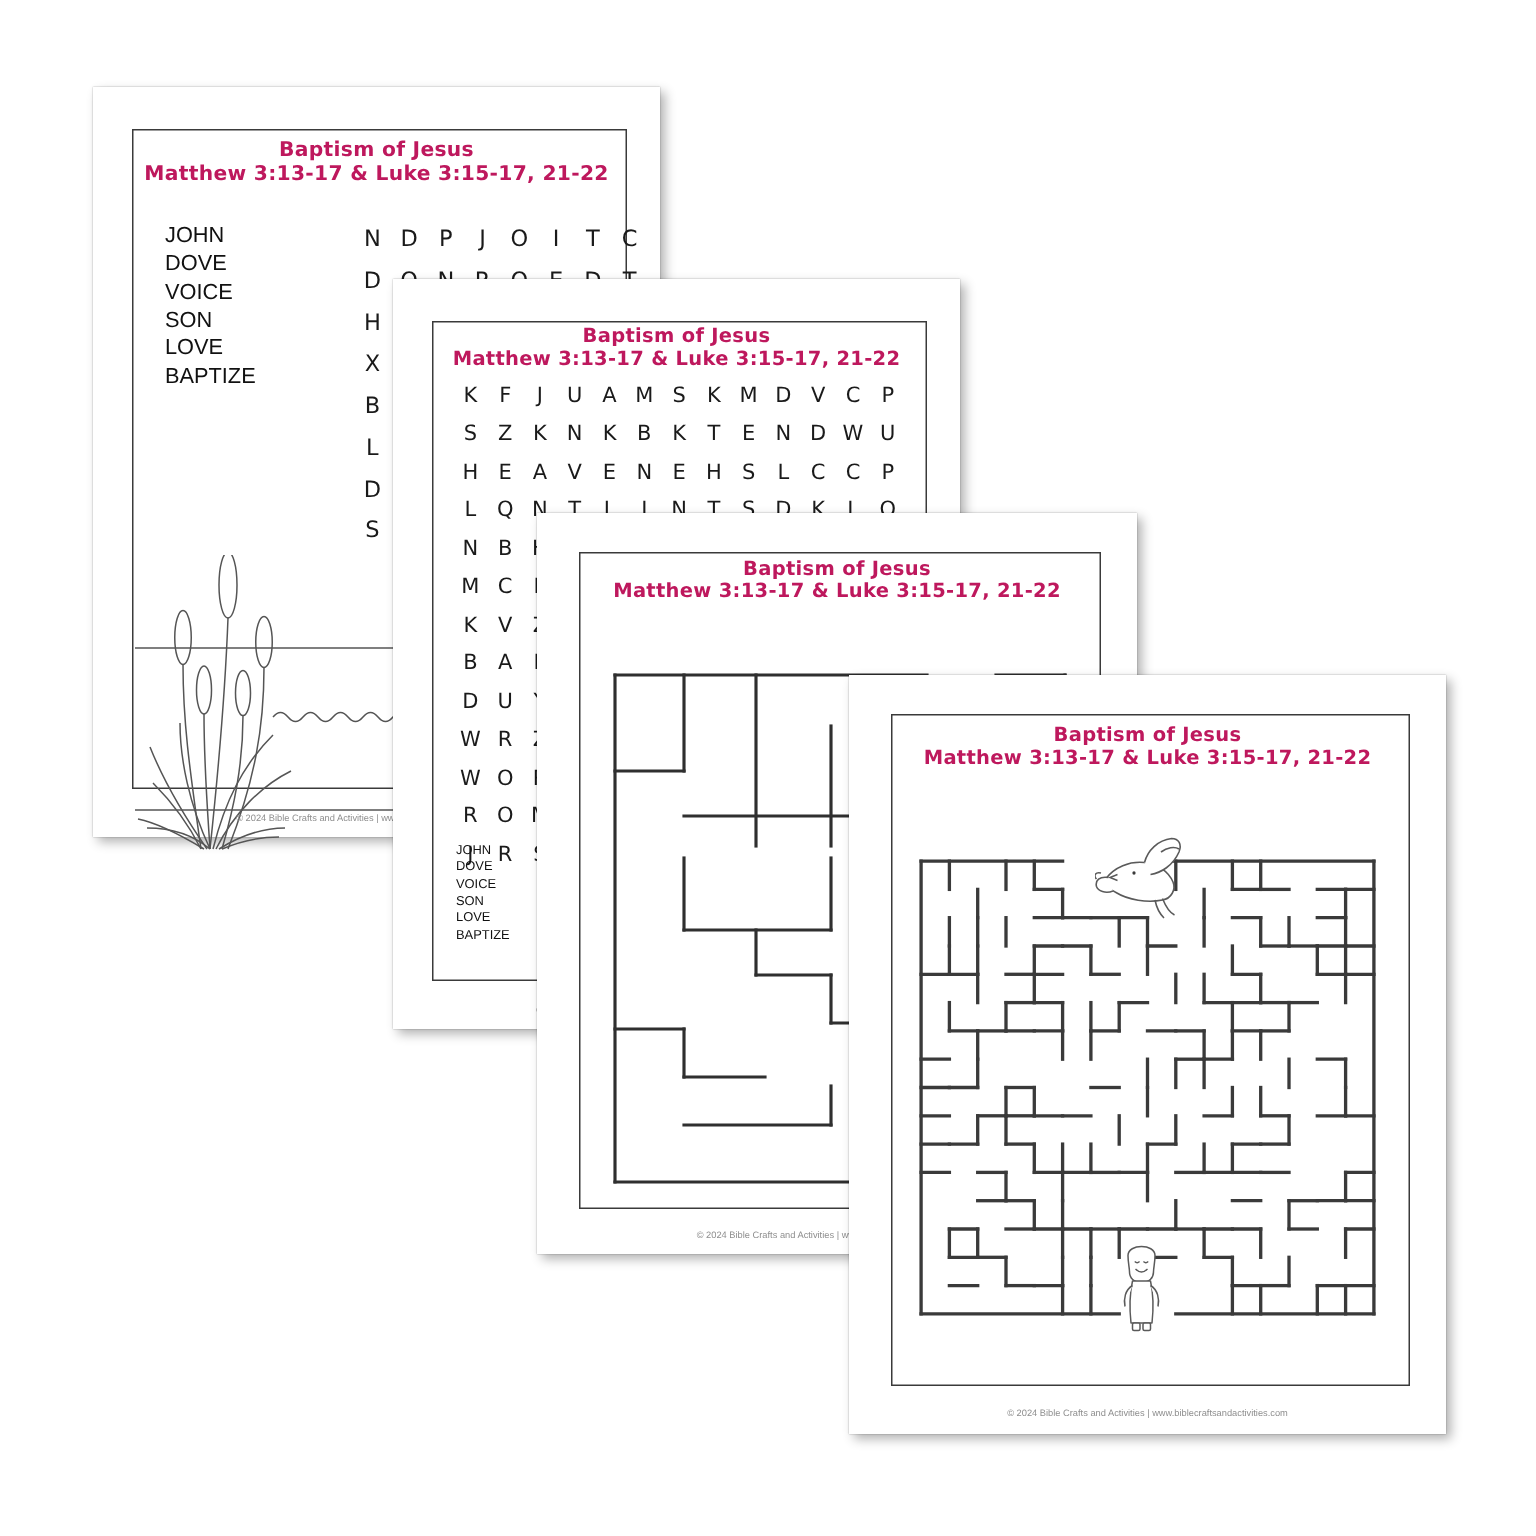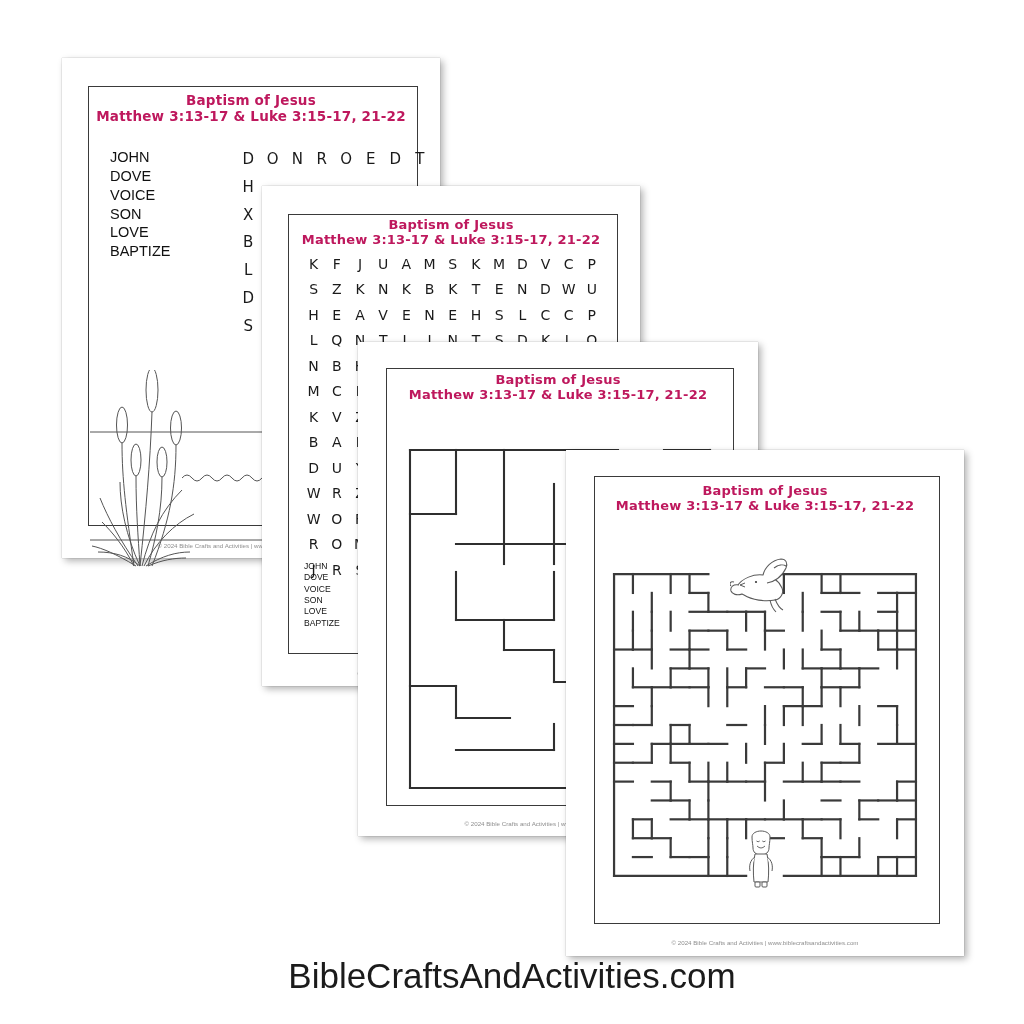--- a/index.html
+++ b/index.html
@@ -118,20 +118,21 @@
     <div class="wordlist" style="left:48px; top:90px; font-size:14.5px; line-height:1.30;">
       <div>JOHN</div>
       <div>DOVE</div>
       <div>VOICE</div>
       <div>SON</div>
       <div>LOVE</div>
       <div>BAPTIZE</div>
     </div>
 
     <div class="wordgrid" id="p1grid" style="left:174px; top:88px; font-size:15px; line-height:1.85;">
+        <div class="gridrow"><span style="width: 24.5px;">N</span><span style="width: 24.5px;">D</span><span style="width: 24.5px;">P</span><span style="width: 24.5px;">J</span><span style="width: 24.5px;">O</span><span style="width: 24.5px;">I</span><span style="width: 24.5px;">T</span><span style="width: 24.5px;">C</span></div>
         <div class="gridrow"><span style="width: 24.5px;">D</span><span style="width: 24.5px;">O</span><span style="width: 24.5px;">N</span><span style="width: 24.5px;">R</span><span style="width: 24.5px;">O</span><span style="width: 24.5px;">E</span><span style="width: 24.5px;">D</span><span style="width: 24.5px;">T</span></div>
         <div class="gridrow"><span style="width: 24.5px;">H</span></div>
         <div class="gridrow"><span style="width: 24.5px;">X</span></div>
         <div class="gridrow"><span style="width: 24.5px;">B</span></div>
         <div class="gridrow"><span style="width: 24.5px;">L</span></div>
         <div class="gridrow"><span style="width: 24.5px;">D</span></div>
         <div class="gridrow"><span style="width: 24.5px;">S</span></div>
       </div>
 
     <div class="illus" style="left:28px; top:312px; width:252px; height:210px;">
@@ -541,14 +542,13 @@
           <path d="M12.5 15 q1.6 1.6 3.2 0"></path>
           <path d="M18.3 15 q1.6 1.6 3.2 0"></path>
           <path d="M13 20 q4 4 8 0"></path>
         </g>
       </svg>
     </div>
 
     <div class="footer">© 2024 Bible Crafts and Activities | www.biblecraftsandactivities.com</div>
   </div>
 
-  <div id="brand" style="bottom:28px; font-size:35px;">BibleCraftsAndActivities.com</div>
 </div>
 
 </body></html>

